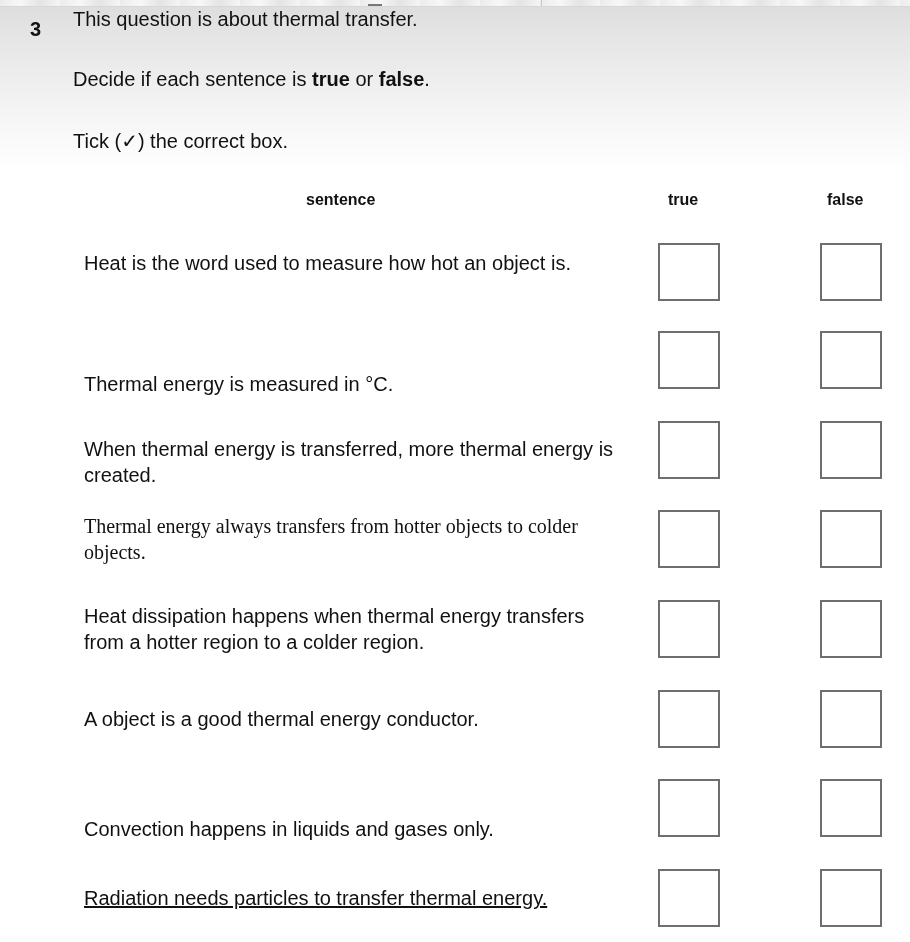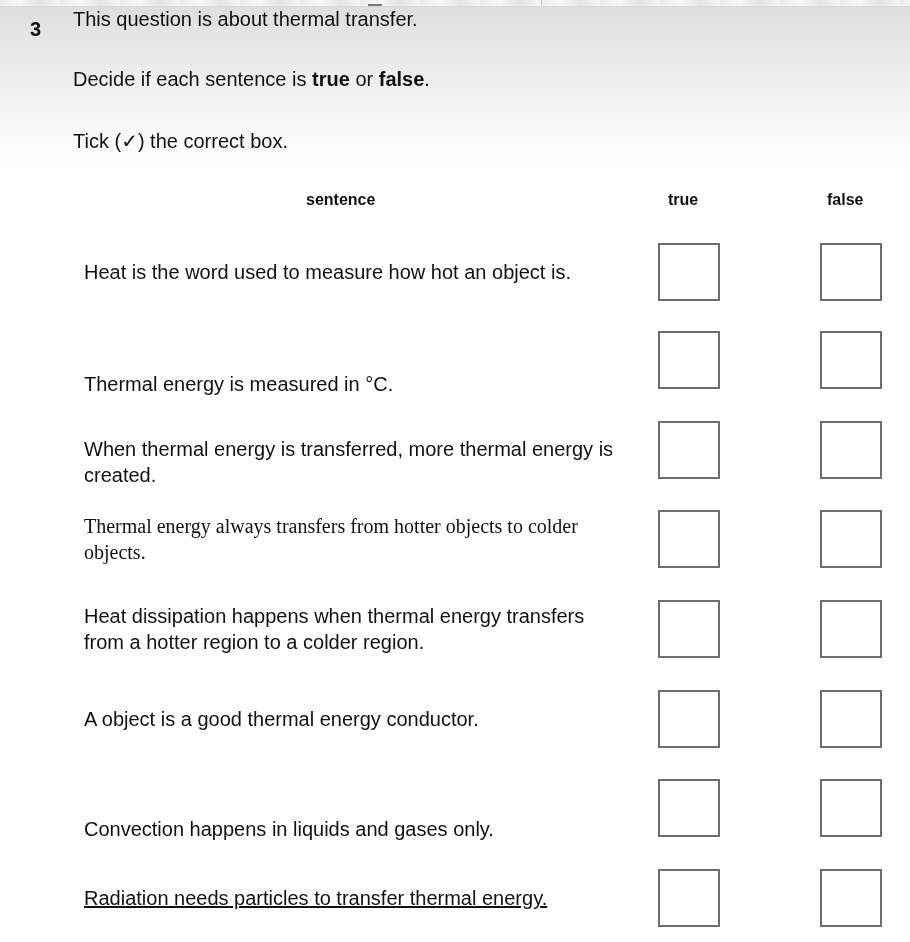--- a/index.html
+++ b/index.html
@@ -51,21 +51,21 @@
 
 <div class="line" style="top:68px;"><span>Decide if each sentence is </span><b>true</b><span> or </span><b>false</b><span>.</span></div>
 
 <div class="line" style="top:108px;margin-top:21px;">Tick (✓) the correct box.</div>
 
 <div class="col-head" style="left:306px;">sentence</div>
 <div class="col-head" style="left:668px;">true</div>
 <div class="col-head" style="left:827px;">false</div>
 
 <div id="rows">
-    <div class="row-text" style="top: 259px;">Heat is the word used to measure how hot an object is.</div>
+    <div class="row-text" style="top: 250px;">Heat is the word used to measure how hot an object is.</div>
     <div class="box" style="left: 658px; top: 243px;"></div>
     <div class="box" style="left: 820px; top: 243px;"></div>
     <div class="row-text" style="top: 347px; margin-top: 24px;">Thermal energy is measured in °C.</div>
     <div class="box" style="left: 658px; top: 331px;"></div>
     <div class="box" style="left: 820px; top: 331px;"></div>
     <div class="row-text" style="top: 436px;">When thermal energy is transferred, more thermal energy is created.</div>
     <div class="box" style="left: 658px; top: 421px;"></div>
     <div class="box" style="left: 820px; top: 421px;"></div>
     <div class="row-text" style="top: 513px; font-family: Liberation Serif, serif;">Thermal energy always transfers from hotter objects to colder objects.</div>
     <div class="box" style="left: 658px; top: 510px;"></div>

